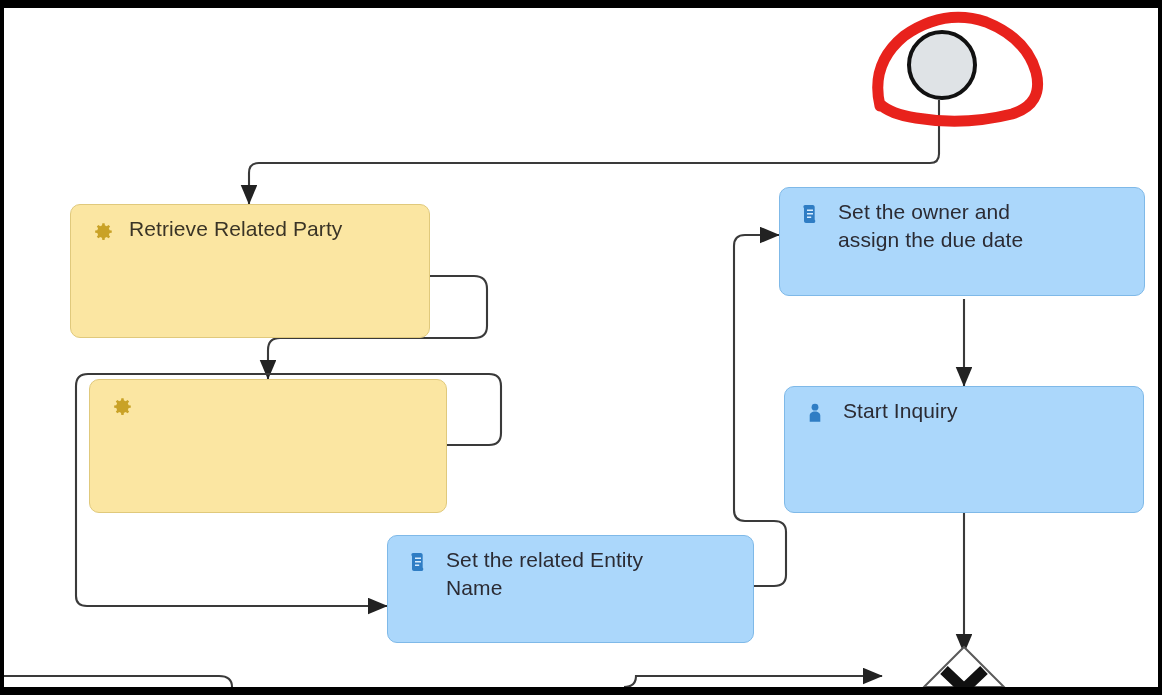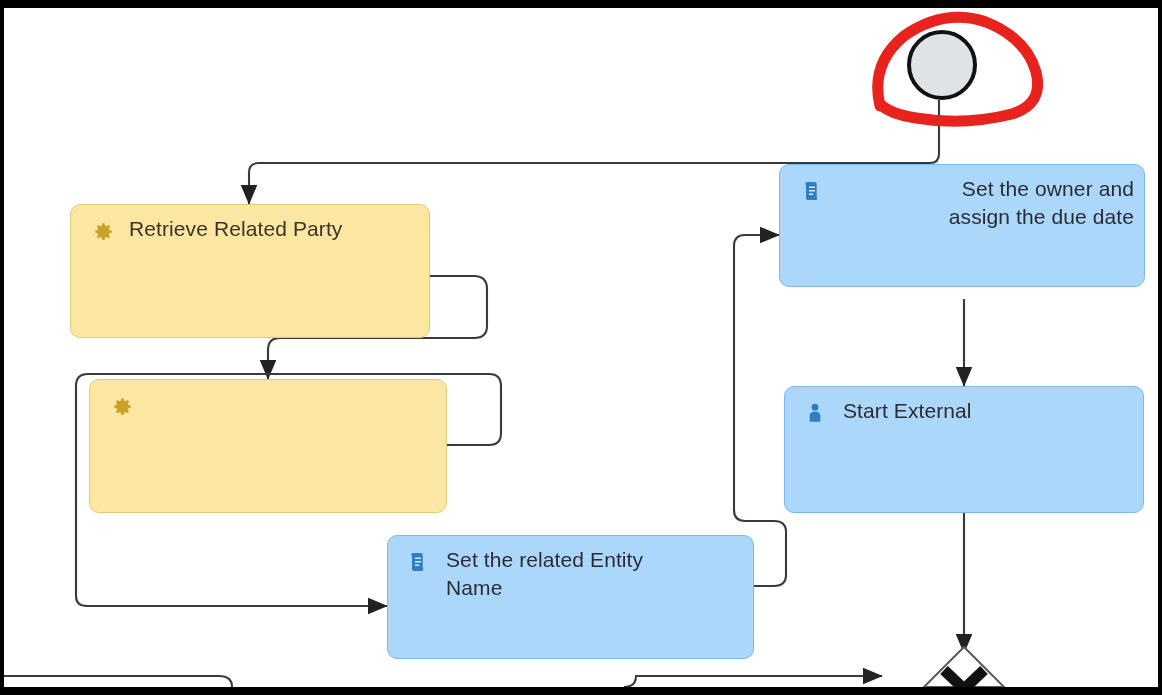--- a/index.html
+++ b/index.html
@@ -65,42 +65,42 @@
 
     <div class="node task task-yellow" style="left:85px;top:371px;width:358px;height:134px;">
       <span class="ico">
         <svg viewBox="0 0 24 24" width="26" height="26">
           <path fill="#c9a227" d="M12 8.4a3.6 3.6 0 1 0 0 7.2 3.6 3.6 0 0 0 0-7.2zm0 5.5a1.9 1.9 0 1 1 0-3.8 1.9 1.9 0 0 1 0 3.8z"></path>
           <path fill="#c9a227" d="M21 10.6l-2-.3a7.3 7.3 0 0 0-.7-1.7l1.2-1.6-1.5-1.5-1.6 1.2a7.3 7.3 0 0 0-1.7-.7l-.3-2h-2.1l-.3 2a7.3 7.3 0 0 0-1.7.7L8.7 5.5 7.2 7l1.2 1.6a7.3 7.3 0 0 0-.7 1.7l-2 .3v2.1l2 .3c.16.6.4 1.16.7 1.7L7.2 16.3l1.5 1.5 1.6-1.2c.53.3 1.1.54 1.7.7l.3 2h2.1l.3-2c.6-.16 1.17-.4 1.7-.7l1.6 1.2 1.5-1.5-1.2-1.6c.3-.54.54-1.1.7-1.7l2-.3z"></path>
         </svg>
       </span>
     </div>
 
-    <div class="node task task-blue" style="left:775px;top:156px;width:366px;height:123px;text-align:right;">
+    <div class="node task task-blue" style="left:775px;top:179px;width:366px;height:109px;">
       <span class="ico">
         <svg viewBox="0 0 24 24" width="24" height="24">
           <path fill="#2f7dc4" d="M7 3c-.9 0-1.6.8-1.6 1.8 0 .6.25 1.1.6 1.4V19c0 1.1.9 2 2 2h7.5c1 0 1.8-.9 1.8-2.1 0-.6-.25-1.1-.62-1.45V5c0-1.1-.9-2-2-2z"></path>
           <path fill="#d8ecfd" d="M9 7.6h6v1.5H9zM9 11h6v1.5H9zM9 14.4h4.2v1.5H9z"></path>
         </svg>
       </span>
       <span class="lbl">Set the owner and
 assign the due date</span>
     </div>
 
     <div class="node task task-blue" style="left:780px;top:378px;width:360px;height:127px;">
       <span class="ico">
         <svg viewBox="0 0 24 24" width="24" height="24">
           <circle cx="12" cy="6.2" r="3.4" fill="#2f7dc4"></circle>
           <path fill="#2f7dc4" d="M12 10.6c-3.1 0-5.3 1.8-5.3 4v6.2h10.6v-6.2c0-2.2-2.2-4-5.3-4z"></path>
         </svg>
       </span>
-      <span class="lbl">Start External</span>
+      <span class="lbl">Start Inquiry</span>
     </div>
 
-    <div class="node task task-blue" style="left:383px;top:527px;width:367px;height:124px;">
+    <div class="node task task-blue" style="left:383px;top:527px;width:367px;height:108px;">
       <span class="ico">
         <svg viewBox="0 0 24 24" width="24" height="24">
           <path fill="#2f7dc4" d="M7 3c-.9 0-1.6.8-1.6 1.8 0 .6.25 1.1.6 1.4V19c0 1.1.9 2 2 2h7.5c1 0 1.8-.9 1.8-2.1 0-.6-.25-1.1-.62-1.45V5c0-1.1-.9-2-2-2z"></path>
           <path fill="#d8ecfd" d="M9 7.6h6v1.5H9zM9 11h6v1.5H9zM9 14.4h4.2v1.5H9z"></path>
         </svg>
       </span>
       <span class="lbl">Set the related Entity
 Name</span>
     </div>
 

